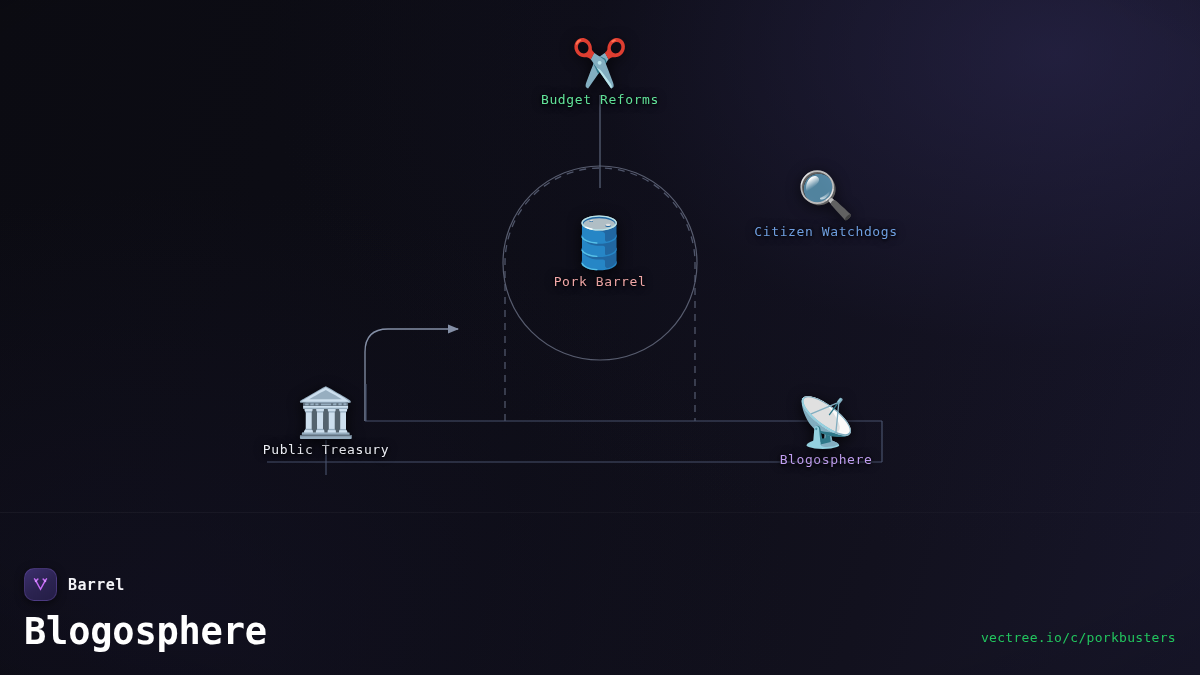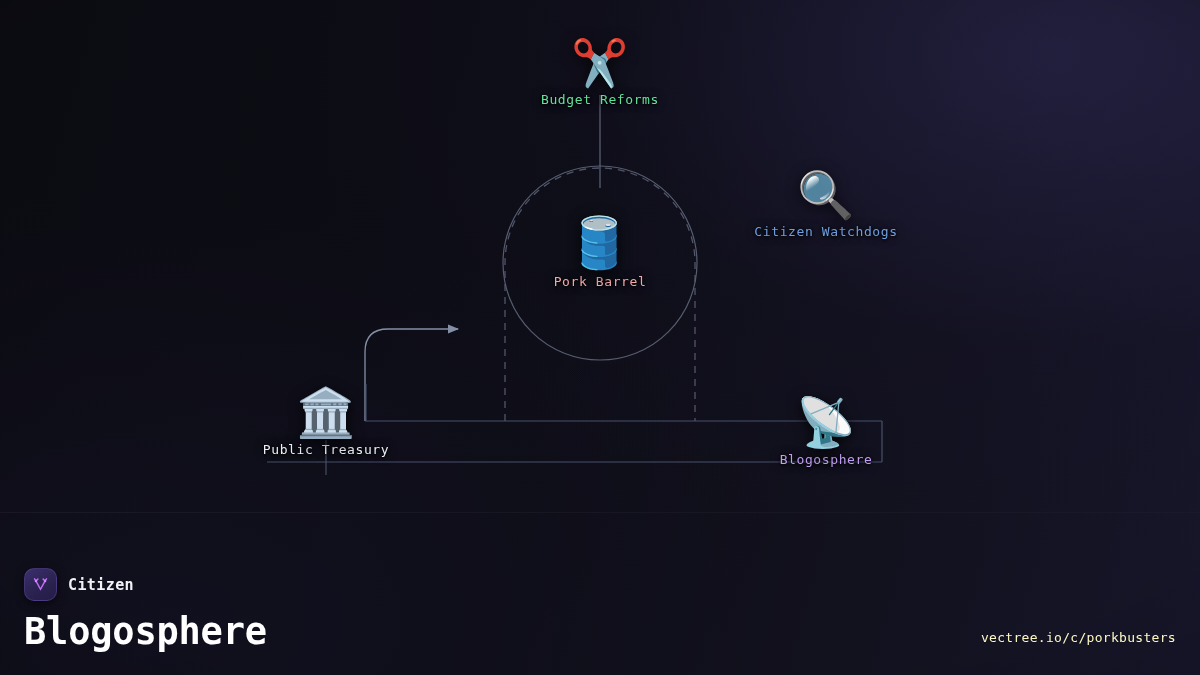--- a/index.html
+++ b/index.html
@@ -57,21 +57,21 @@
   #brand-name {
     color:#f2f2f6; font-size:15px; font-weight:bold; letter-spacing:0.4px;
     font-family:"DejaVu Sans Mono","Liberation Mono",monospace;
   }
   #page-title {
     color:#ffffff; font-size:37px; font-weight:bold; letter-spacing:-0.2px;
     font-family:"DejaVu Sans Mono","Liberation Mono",monospace;
   }
   #footer-url {
     position:absolute; right:24px; bottom:30px;
-    color:#fef9c3; font-size:13px; letter-spacing:0.3px;
+    color:#22c55e; font-size:13px; letter-spacing:0.3px;
     font-family:"DejaVu Sans Mono","Liberation Mono",monospace;
   }
 </style>
 </head>
 <body>
 
 <div id="bg-base"></div>
 
 <svg id="graph-canvas" viewBox="0 0 1200 675" xmlns="http://www.w3.org/2000/svg">
   <defs>
@@ -135,18 +135,18 @@
           <path d="M6.2 7.5 L12 18 L17.8 7.5"></path>
           <path d="M6.2 7.5 L4.4 4.8"></path>
           <path d="M6.2 7.5 L8.6 5.2"></path>
           <path d="M17.8 7.5 L19.6 4.8"></path>
           <path d="M17.8 7.5 L15.4 5.2"></path>
         </g>
         <circle cx="6.2" cy="7.5" r="1.5" fill="#d68bff"></circle>
         <circle cx="17.8" cy="7.5" r="1.5" fill="#d68bff"></circle>
       </svg>
     </div>
-    <div id="brand-name">Citizen</div>
+    <div id="brand-name">Barrel</div>
   </div>
   <div id="page-title">Blogosphere</div>
 </div>
 
 <div id="footer-url">vectree.io/c/porkbusters</div>
 
 </body></html>

